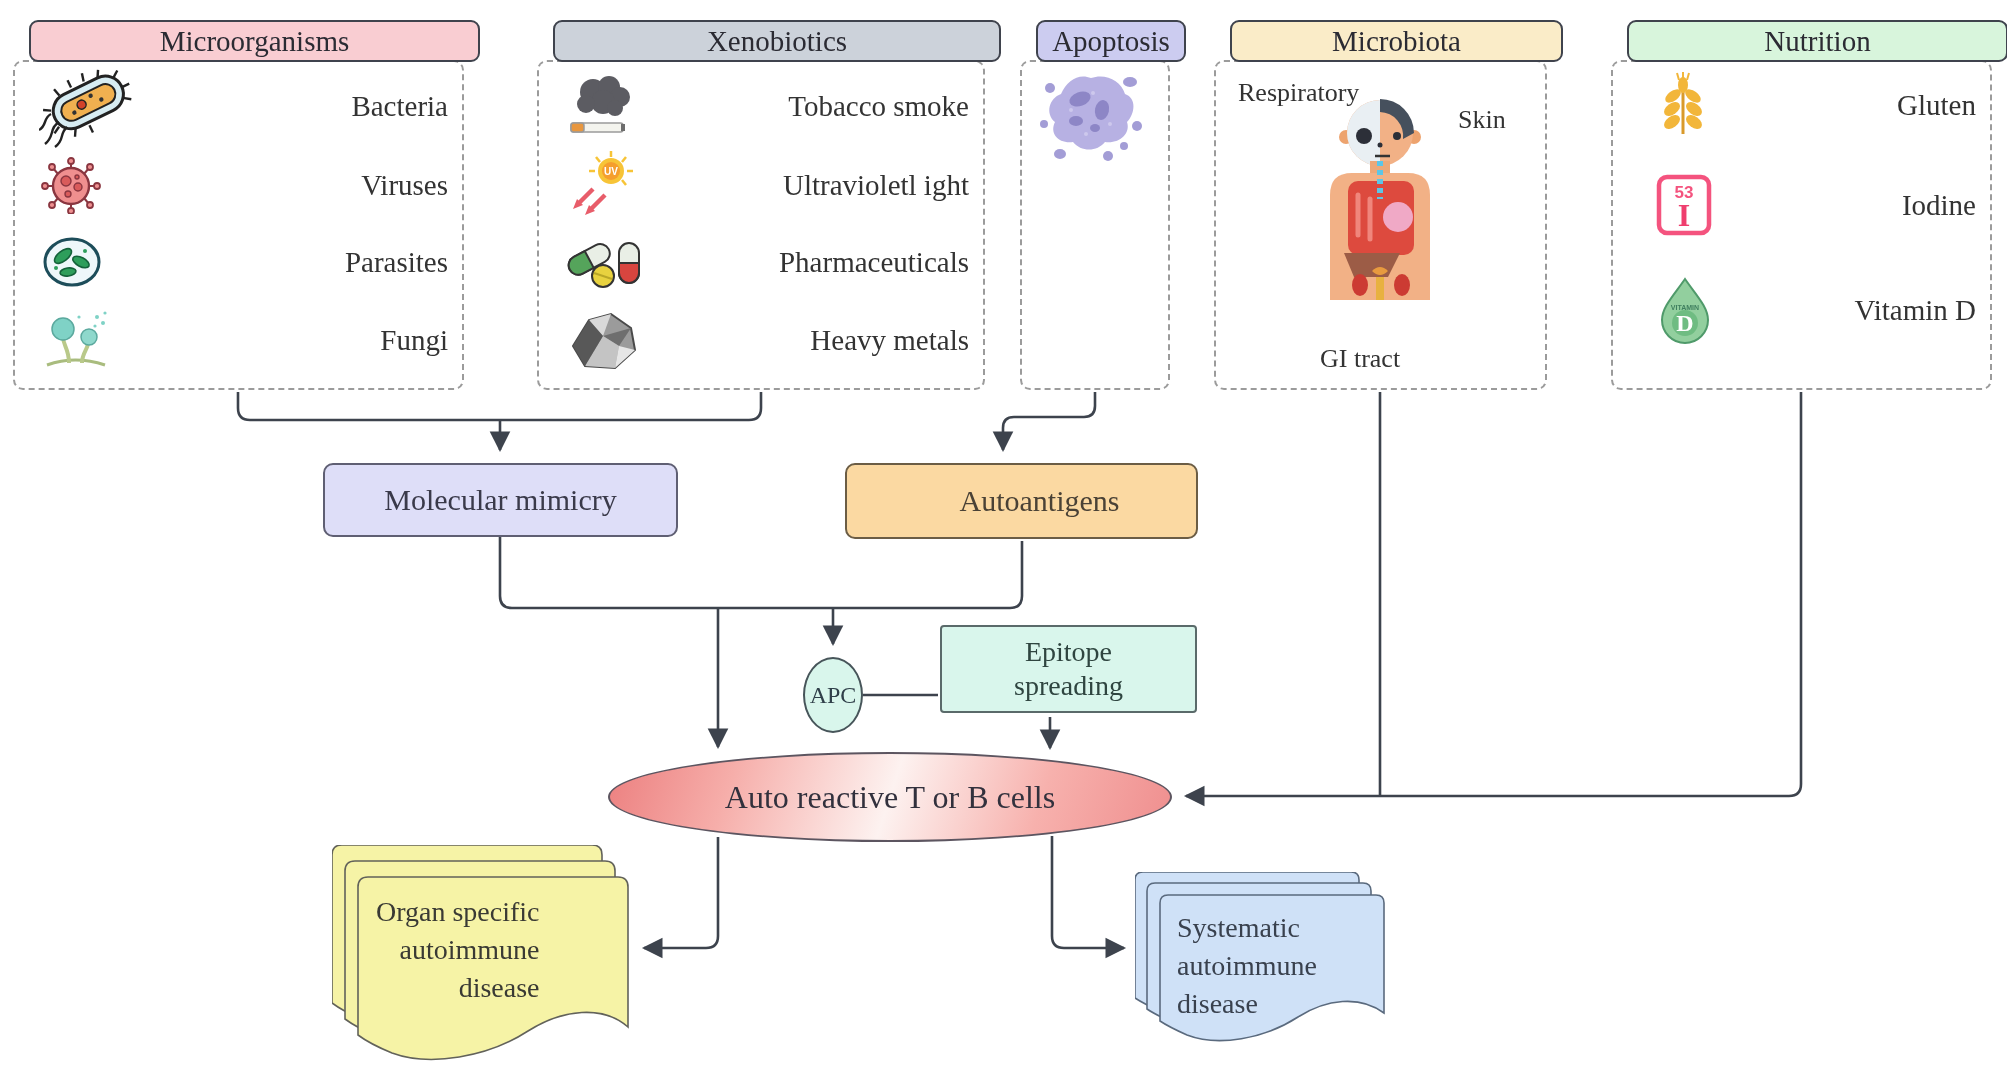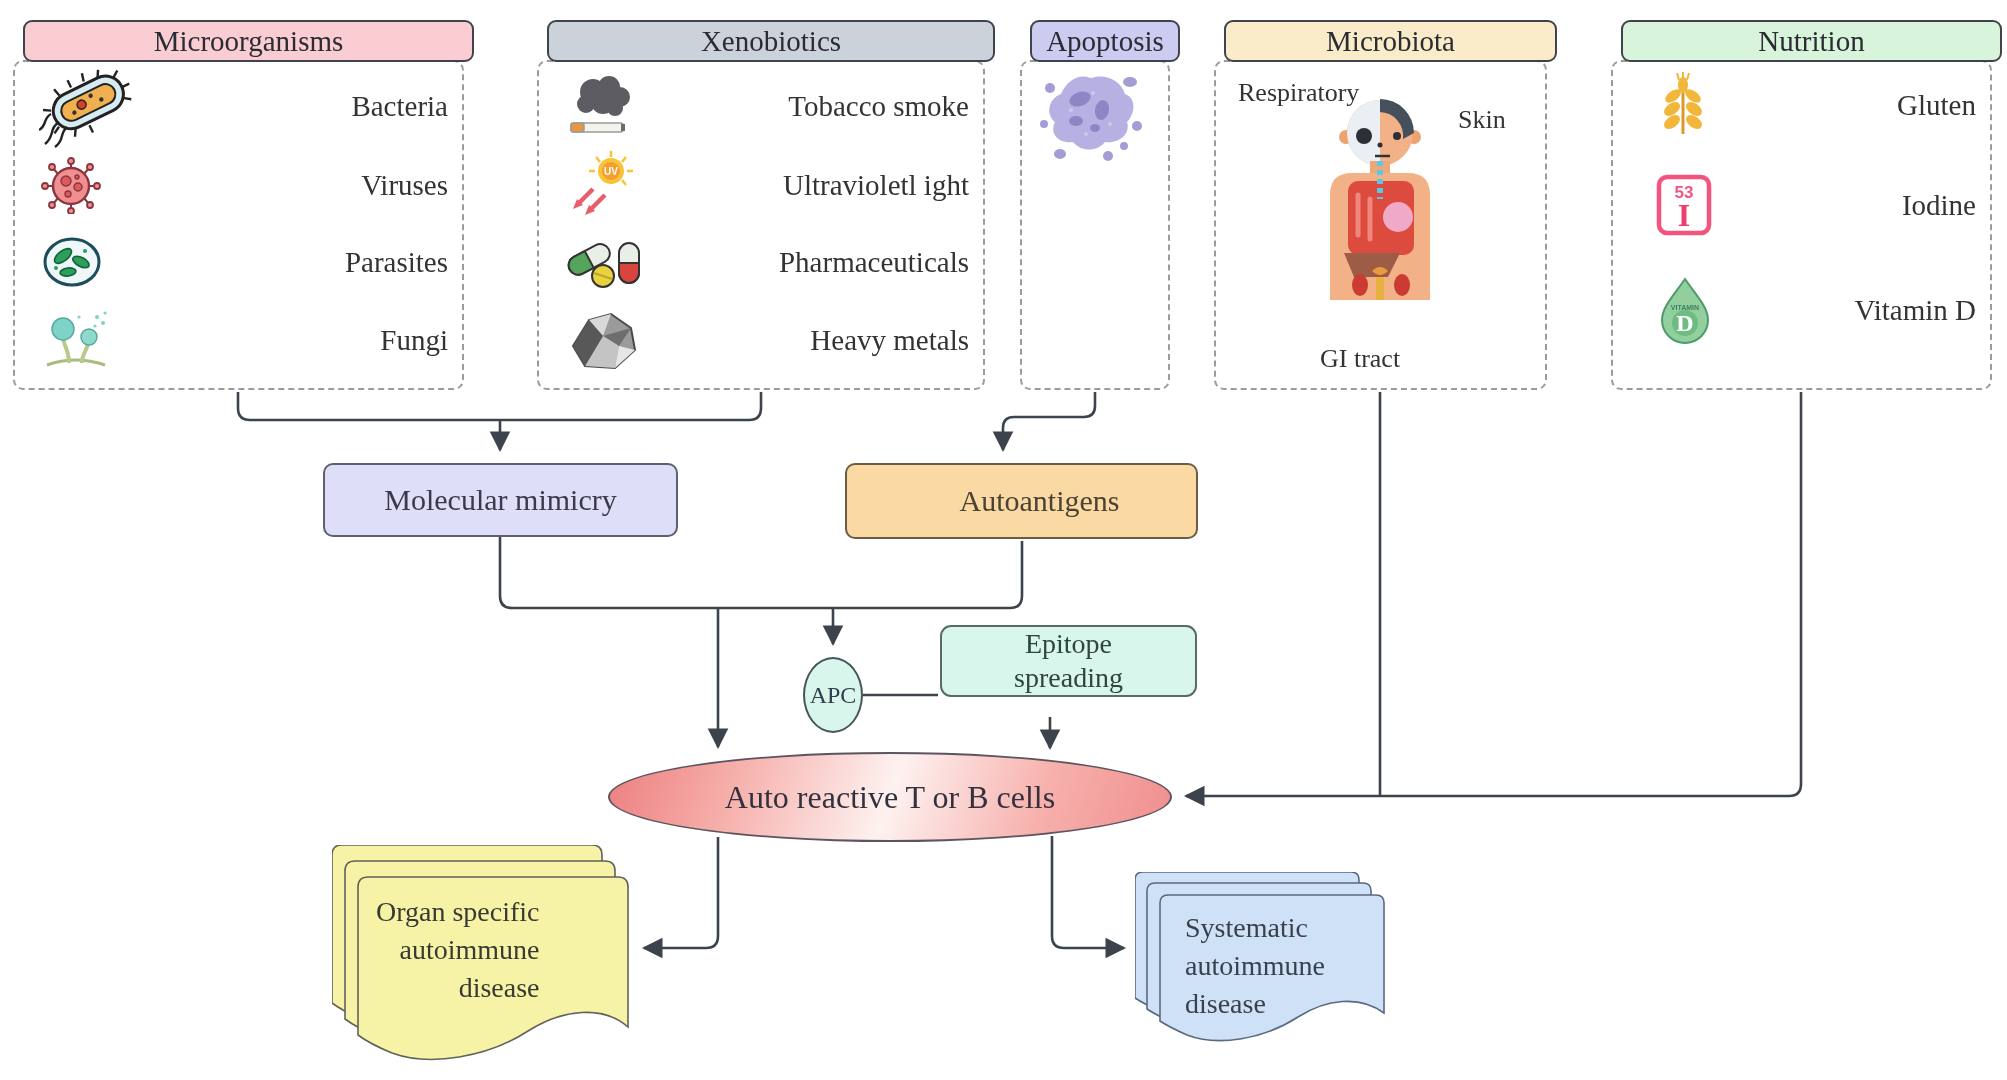--- a/index.html
+++ b/index.html
@@ -8,21 +8,21 @@
     font-family:"Liberation Serif","DejaVu Serif",serif; color:#2e2e36; overflow:hidden;
   }
   svg.wires { position:absolute; left:0; top:0; width:2007px; height:1080px; pointer-events:none; }
   .wire  { fill:none; stroke:var(--connector); stroke-width:2.6; stroke-linejoin:round; stroke-linecap:butt; }
   .wire.thin { stroke-width:2.1; }
   .arrowhead { fill:var(--connector); }
 
   
   .panel { position:absolute; }
   .panel-header {
-    position:absolute; left:10px; top:0; height:42px; width:100%;
+    position:absolute; left:16px; top:0; height:42px; width:100%;
     border:2.5px solid #3f434d; border-radius:9px;
     display:flex; align-items:center; justify-content:center;
     font-size:29px; color:#2b2b33; box-sizing:border-box; z-index:3;
   }
   .panel-body {
     position:absolute; left:0; top:40px; width:100%; height:330px;
     border:2px dashed #9b9b9b; border-radius:10px; box-sizing:border-box;
     background:#ffffff; z-index:1;
   }
   .hdr-micro { background:var(--microorganisms-header); }
@@ -53,36 +53,36 @@
   }
   .node-aa {
     left:845px; top:463px; width:353px; height:76px; border-radius:10px;
     background:var(--autoantigens-fill); border:2.5px solid #6b5d45; font-size:30px; color:#4a4236;padding-left:36px;
   }
   .node-apc {
     left:803px; top:657px; width:60px; height:76px; border-radius:50%;
     background:var(--apc-fill); border:2px solid #47555a; font-size:24px; color:#30404a;
   }
   .node-es {
-    left:940px; top:625px; width:257px; height:72px; border-radius:11px;
+    left:940px; top:625px; width:257px; height:88px; border-radius:4px;
     background:var(--epitope-fill); border:2px solid #5a6a6a; font-size:28px; line-height:34px; color:#2f4540;
     flex-direction:column;
   }
   .node-cells {
     left:608px; top:752px; width:564px; height:90px; border-radius:50%;
     background:linear-gradient(108deg,#ec7f7f 0%,#f6aeaa 22%,#fdf2f0 50%,#f7b1ad 76%,#ef8e8e 100%);
     border:2px solid #5c5560; font-size:32px; color:#32313d;
   }
 
   
   .docstack { position:absolute; z-index:4; }
   .doc-organ   { fill:var(--organ-doc-fill);   stroke:#62625a; stroke-width:1.6; }
   .doc-system  { fill:var(--systemic-doc-fill); stroke:#5a6a7e; stroke-width:1.6; }
   .doc-text { position:absolute; font-size:28px; line-height:38px; color:#3a3a34; z-index:5; }
-  .doc-text.blue { color:#39414e;margin-left:8px; }
+  .doc-text.blue { color:#39414e; }
 </style>
 </head>
 <body>
 
 <div class="canvas">
 
   <svg class="wires">
     <defs>
       <marker id="arr" viewBox="0 0 12 12" refX="10" refY="6" markerWidth="9.5" markerHeight="9.5" orient="auto-start-reverse">
         <path class="arrowhead" d="M1,1 L11,6 L1,11 Z"></path>

